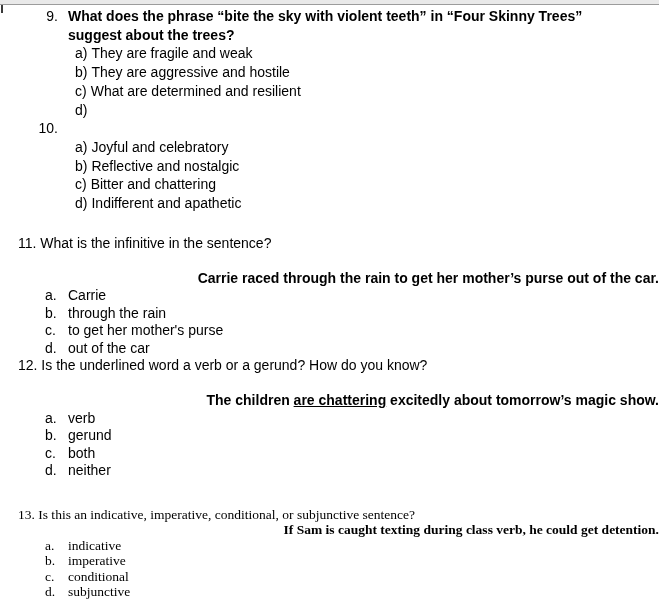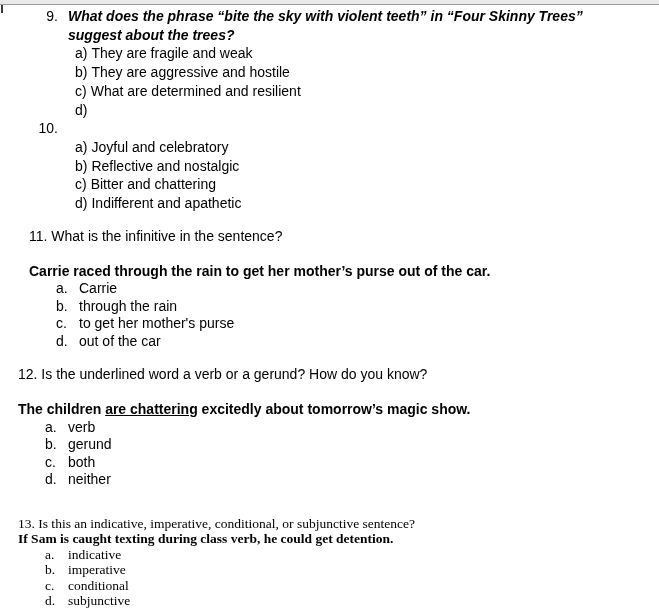--- a/index.html
+++ b/index.html
@@ -47,47 +47,47 @@
   .qrow { display: flex; }
   .qnum {
     flex: none;
     width: 58px;
     text-align: right;
   }
   .qbody {
     margin-left: 10px;
     flex: 1;
     font-weight: bold;
-    font-style: italic;
   }
   .opt-a {
     display: flex;
     padding-left: 75px;
   }
   .opt-a .opt-label { flex: none; margin-right: 4px; }
 
   
   .para-section {
     font-size: 14px;
     line-height: 17.5px;
   }
   .para-section .prompt { padding-left: 18px; }
   .para-section .spacer { height: 17.5px; }
   .para-section .sentence {
     padding-left: 18px;
     font-weight: bold;
+    text-align: right;
   }
   .opt-b {
     display: flex;
     padding-left: 45px;
   }
   .opt-b .opt-letter { flex: none; width: 23px; }
 
-  .q11 { margin-top: 15px; padding-left: 11px; }
-  .q12 { margin-top: 16px; }
+  .q11 { margin-top: 22px; }
+  .q12 { }
   .q13 {
     margin-top: 27px;
     font-size: 13.5px;
     line-height: 15.5px;
     font-family: Liberation Serif, serif;
   }
   .underlined { text-decoration: underline; }
 </style>
 </head>
 <body>

